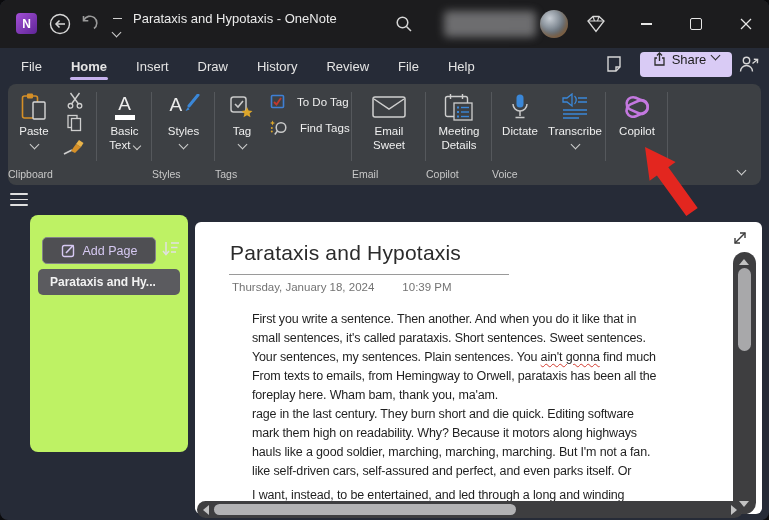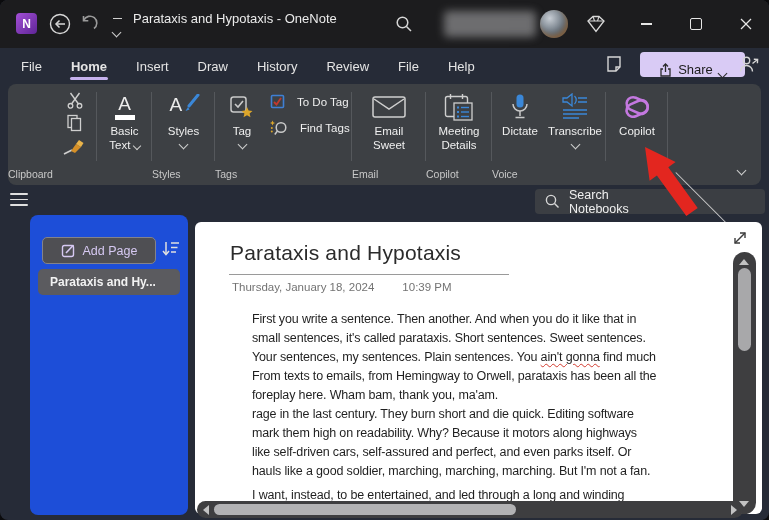--- a/index.html
+++ b/index.html
@@ -11,39 +11,39 @@
   .tb-btn{display:flex;align-items:center;justify-content:center;}
   #win-title{left:133px;top:0;height:37px;display:flex;align-items:center;font-size:13px;color:#ebebeb;}
   #logo{left:16px;top:13px;width:21px;height:21px;border-radius:4px;background:linear-gradient(135deg,#a34fd6,#5f2596);display:flex;align-items:center;justify-content:center;color:#fff;font-weight:bold;font-size:12px;}
   #name-blur{left:444px;top:11px;width:92px;height:26px;border-radius:4px;background:#7c7c7e;filter:blur(4px);opacity:.85;}
   #avatar{left:540px;top:10px;width:28px;height:28px;border-radius:50%;background:radial-gradient(circle at 35% 30%,#c7cdd4 0%,#8a939c 35%,#4a545e 70%,#2c343c 100%);box-shadow:inset -2px -3px 4px rgba(200,120,40,.45);filter:blur(.4px);}
   
   #menubar{left:0;top:48px;width:769px;height:36px;display:flex;align-items:center;padding-left:20px;gap:27px;box-sizing:border-box;color:#e4e4e4;font-size:13px;}
   .tab{position:relative;cursor:default;padding:9px 1px;}
   .tab.active{font-weight:bold;}
   .tab.active::after{content:"";position:absolute;left:0;right:0;bottom:3px;height:3px;border-radius:2px;background:#c6b2ee;}
-  #share-btn{left:640px;top:52px;width:105px;height:25px;border-radius:4px;background:#d9cbf5;color:#1c1c1c;font-size:13px;display:flex;align-items:flex-end;justify-content:center;gap:6px;}
+  #share-btn{left:640px;top:52px;width:92px;height:25px;border-radius:4px;background:#d9cbf5;color:#1c1c1c;font-size:13px;display:flex;align-items:flex-start;justify-content:center;gap:6px;}
   .chev{width:6px;height:6px;border-right:1.5px solid #cfcfcf;border-bottom:1.5px solid #cfcfcf;transform:rotate(45deg);display:inline-block;}
   .chev.dark{border-color:#2a2a2a;}
   
   #ribbon{left:8px;top:84px;width:753px;height:101px;background:#3d4044;border-radius:8px;}
   .group{position:absolute;top:0;height:101px;}
   .group.sep::after{content:"";position:absolute;right:0;top:8px;bottom:24px;width:1px;background:#55585c;}
   .grouplabel{position:absolute;left:0;right:0;bottom:5px;text-align:left;font-size:10.5px;color:#c8c8c8;}
   .bigbtn{position:absolute;display:flex;flex-direction:column;align-items:center;color:#efefef;font-size:11.5px;line-height:14px;text-align:center;}
   .iconbox{height:34px;display:flex;align-items:center;justify-content:center;}
   .minirow{position:absolute;display:flex;align-items:center;gap:12px;color:#efefef;font-size:11.5px;white-space:nowrap;}
   .letterA{font-size:19px;color:#ececec;line-height:20px;}
   
   #hamburger{left:10px;top:193px;width:18px;height:13px;display:flex;flex-direction:column;justify-content:space-between;}
   #hamburger div{height:1.6px;background:#e0e0e0;border-radius:1px;}
   #searchbox{left:535px;top:189px;width:230px;height:25px;border-radius:4px;background:#3b3e43;display:flex;align-items:center;box-sizing:border-box;padding:0 12px 0 10px;}
   #searchbox span{margin-left:9px;font-size:12.5px;color:#f0f0f0;flex:1;}
   
-  #sidebar{left:30px;top:215px;width:158px;height:300px;background:#1d4ed8;border-radius:8px;}
+  #sidebar{left:30px;top:215px;width:158px;height:237px;background:#bef264;border-radius:8px;}
   #addpage{position:absolute;left:12px;top:22px;width:112px;height:25px;border:1px solid #83838a;border-radius:5px;background:#4f4f53;display:flex;align-items:center;justify-content:center;gap:7px;color:#d6c9f2;font-size:12.5px;}
   #pageitem{position:absolute;left:8px;top:54px;width:142px;height:26px;background:#5b5b5f;border-radius:5px;display:flex;align-items:center;padding-left:12px;box-sizing:border-box;font-size:12px;font-weight:bold;color:#f2f2f2;}
   #sortbtn{position:absolute;left:131px;top:25px;}
   
   #content{left:195px;top:222px;width:567px;height:292px;background:#ffffff;border-radius:6px;color:#202020;}
   #page-title{position:absolute;left:35px;top:19px;font-size:21px;color:#2b2b2b;letter-spacing:.2px;white-space:nowrap;}
   #title-rule{position:absolute;left:34px;top:52px;width:280px;height:1px;background:#9a9a9a;}
   #page-meta{position:absolute;left:37px;top:59px;display:flex;gap:28px;font-size:11.5px;color:#737373;}
   #page-body{position:absolute;left:57px;top:88px;width:480px;font-size:12.5px;line-height:19px;letter-spacing:-0.15px;color:#1f1f1f;}
   #page-body div{white-space:nowrap;}
@@ -150,20 +150,31 @@
       <circle cx="7.5" cy="5.5" r="3.2" stroke="#d6d6d6" stroke-width="1.4" fill="none"></circle>
       <path d="M1.5,16.5 a6,6 0 0 1 12,0" stroke="#d6d6d6" stroke-width="1.4" fill="none"></path>
       <line x1="13.5" y1="8.5" x2="18.5" y2="4.5" stroke="#d6d6d6" stroke-width="1.4"></line>
       <polyline points="14.8,4.3 18.6,4.4 18.4,8.2" stroke="#d6d6d6" stroke-width="1.4" fill="none"></polyline>
     </svg>
   </div>
 
   <div id="ribbon" class="abs">
 
     <div class="group sep" style="left:0;width:89px">
+      <div class="bigbtn" style="left:4px;top:6px;width:44px">
+        <div class="iconbox">
+          <svg width="28" height="30" viewBox="0 0 28 30">
+            <rect x="2.5" y="4" width="15" height="22" rx="2" stroke="#d58f27" stroke-width="1.6" fill="none"></rect>
+            <rect x="7" y="1.5" width="6" height="5" rx="1" fill="#d58f27"></rect>
+            <rect x="13" y="10" width="12" height="17" rx="1" fill="#3d4044" stroke="#d8d8d8" stroke-width="1.4"></rect>
+          </svg>
+        </div>
+        <span>Paste</span>
+        <span class="chev" style="margin-top:3px"></span>
+      </div>
       <div class="abs" style="left:58px;top:8px">
         <svg width="18" height="17" viewBox="0 0 18 17">
           <line x1="13.5" y1="1" x2="5.5" y2="12" stroke="#cfcfcf" stroke-width="1.4"></line>
           <line x1="4.5" y1="1" x2="12.5" y2="12" stroke="#cfcfcf" stroke-width="1.4"></line>
           <circle cx="4.5" cy="13.8" r="2.3" stroke="#cfcfcf" stroke-width="1.3" fill="none"></circle>
           <circle cx="13.5" cy="13.8" r="2.3" stroke="#cfcfcf" stroke-width="1.3" fill="none"></circle>
         </svg>
       </div>
       <div class="abs" style="left:58px;top:30px">
         <svg width="17" height="18" viewBox="0 0 17 18">
@@ -320,28 +331,20 @@
     </div>
 
     <span id="collapse-chev" class="chev"></span>
   </div>
 
   <div id="hamburger" class="abs">
     <div></div>
       <div></div>
       <div></div>
   </div>
-  <div id="searchbox" class="abs">
-    <svg width="15" height="15" viewBox="0 0 15 15">
-      <circle cx="6" cy="6" r="4.6" stroke="#d6d6d6" stroke-width="1.4" fill="none"></circle>
-      <line x1="9.5" y1="9.5" x2="13.5" y2="13.5" stroke="#d6d6d6" stroke-width="1.4"></line>
-    </svg>
-    <span>Search Notebooks</span>
-    <span class="chev"></span>
-  </div>
 
   <div id="sidebar" class="abs">
     <div id="addpage">
       <svg width="15" height="15" viewBox="0 0 15 15">
         <rect x="1.5" y="2.5" width="11" height="11" rx="2" stroke="#d6c9f2" stroke-width="1.4" fill="none"></rect>
         <line x1="5" y1="10" x2="12.5" y2="2" stroke="#d6c9f2" stroke-width="1.6"></line>
       </svg>
       <span>Add Page</span>
     </div>
     <div id="sortbtn">
@@ -375,22 +378,22 @@
     </div>
 
     <div id="page-body">
       <div>First you write a sentence. Then another. And when you do it like that in</div>
       <div>small sentences, it's called parataxis. Short sentences. Sweet sentences.</div>
       <div><span>Your sentences, my sentences. Plain sentences. You </span><span class="squiggle">ain't gonna</span><span> find much</span></div>
       <div>From texts to emails, from Hemingway to Orwell, parataxis has been all the</div>
       <div>foreplay here. Wham bam, thank you, ma'am.</div>
       <div>rage in the last century. They burn short and die quick. Editing software</div>
       <div>mark them high on readability. Why? Because it motors along highways</div>
+      <div>hauls like a good soldier, marching, marching, marching. But I'm not a fan.</div>
       <div>like self-driven cars, self-assured and perfect, and even parks itself. Or</div>
-      <div>hauls like a good soldier, marching, marching, marching. But I'm not a fan.</div>
       <div id="para3">I want, instead, to be entertained, and led through a long and winding</div>
     </div>
 
     <div id="vscroll">
       <div id="vup" class="tri-up"></div>
       <div id="vthumb"></div>
       <div id="vdown" class="tri-down"></div>
     </div>
     <div id="hscroll">
       <div id="hleft" class="tri-left"></div>

